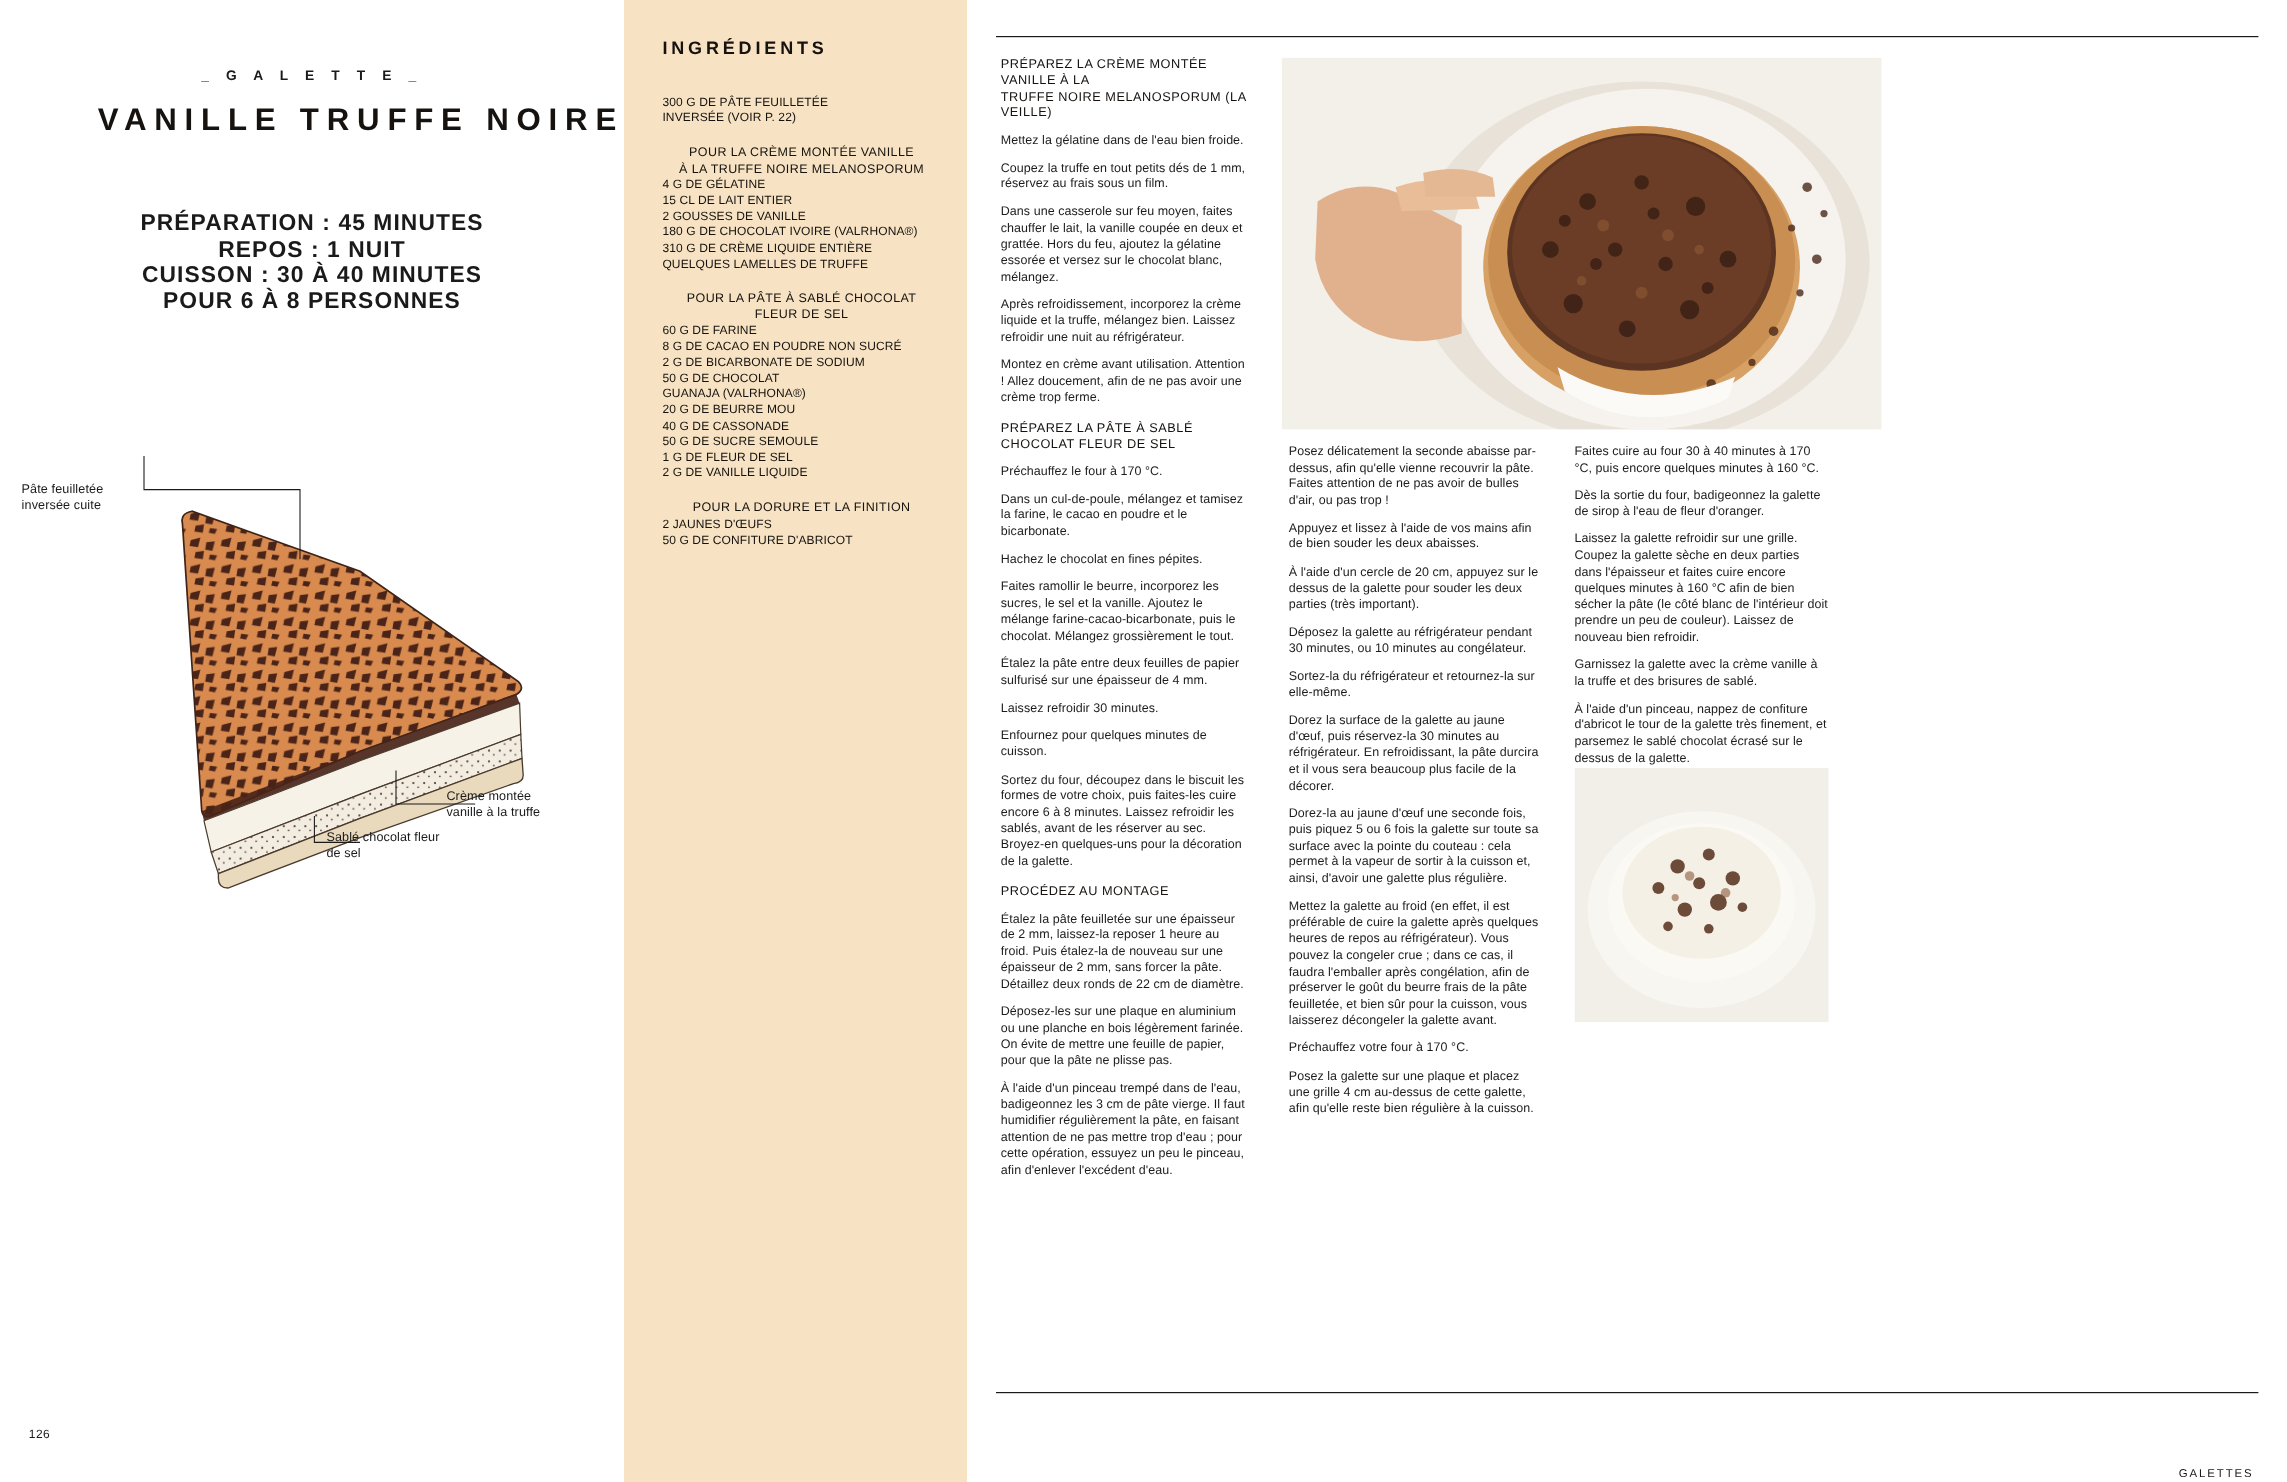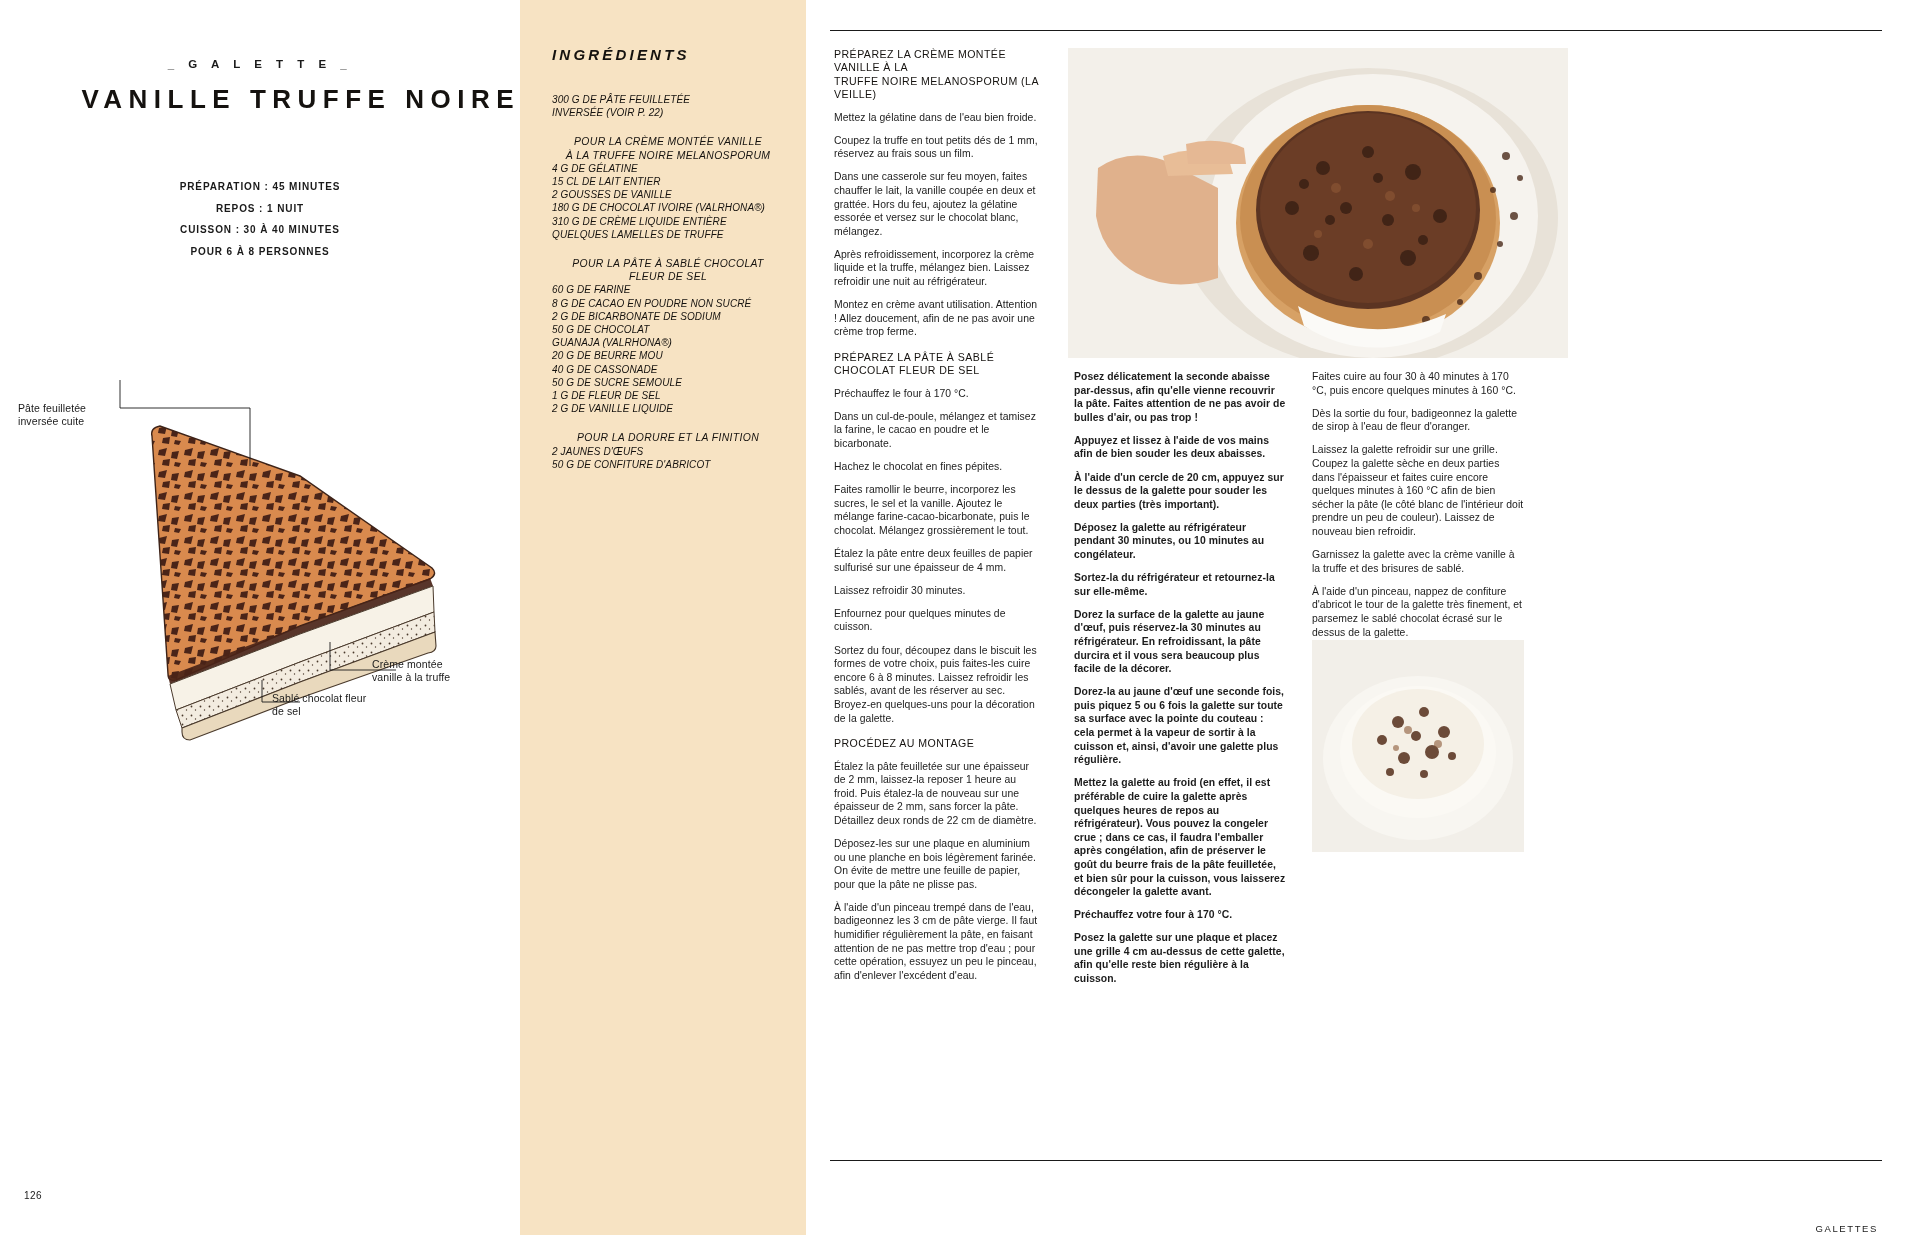--- a/index.html
+++ b/index.html
@@ -20,39 +20,39 @@
     text-align:center; font-size:11.5px; letter-spacing:5.5px;
     font-weight:700; color:#1a1a1a;
   }
   .recipe-title {
     position:absolute; left:0; top:84px; width:520px;
     text-align:right; font-size:26px; letter-spacing:6.5px;
     font-weight:700; color:#15120f;
   }
   .meta { position:absolute; left:0; top:176px; width:520px; text-align:center; }
   .meta div {
-    font-size:10px; font-weight:700; letter-spacing:0.9px;
+    font-size:19px; font-weight:700; letter-spacing:0.9px;
     line-height:21.5px; color:#1a1a1a;text-align:center;
   }
 
   
   .diagram { position:absolute; left:0; top:380px; width:520px; height:400px; }
   .dg-label {
     position:absolute; font-size:10.5px; line-height:13px; color:#1a1a1a;
     letter-spacing:0.1px;
   }
   .dg-label.right { text-align:left; }
   .dg-label.left { text-align:left; }
 
   
   .beige-panel {
     position:absolute; left:520px; top:0; width:286px; height:1235px;
     background:#f7e3c3;
   }
-  .ing-inner { position:absolute; left:32px; top:46px; width:232px;font-style:italic; }
+  .ing-inner { position:absolute; left:32px; top:32px; width:232px; }
   .ing-title {
     font-size:15px; font-weight:700; letter-spacing:3.2px;
     color:#15120f; margin-bottom:30px;
   }
   .ing-group { margin-bottom:16px; }
   .ing-head {
     font-size:10.4px; line-height:13.2px; letter-spacing:0.35px;
     color:#15120f; font-weight:400;text-align:center;
   }
   .ing-line {
@@ -65,21 +65,21 @@
 
   .rule-top {
     position:absolute; left:24px; top:30px; width:1052px; height:1px; background:#1a1a1a;
   }
   .rule-bottom {
     position:absolute; left:24px; top:1160px; width:1052px; height:1px; background:#1a1a1a;
   }
 
   .col { position:absolute; top:48px; }
   .col-1 { left:28px; width:208px; }
-  .col-2 { left:268px; width:212px;font-weight:bold; }
+  .col-2 { left:268px; width:212px; }
   .col-3 { left:506px; width:212px; }
 
   .sec-head {
     font-size:10.6px; line-height:13.4px; letter-spacing:0.45px;
     color:#15120f; text-transform:uppercase; margin-bottom:9px;
   }
   .para {
     font-size:10.4px; line-height:13.6px; letter-spacing:0.05px;
     color:#1c1c1c; margin-bottom:9.5px;
   }

